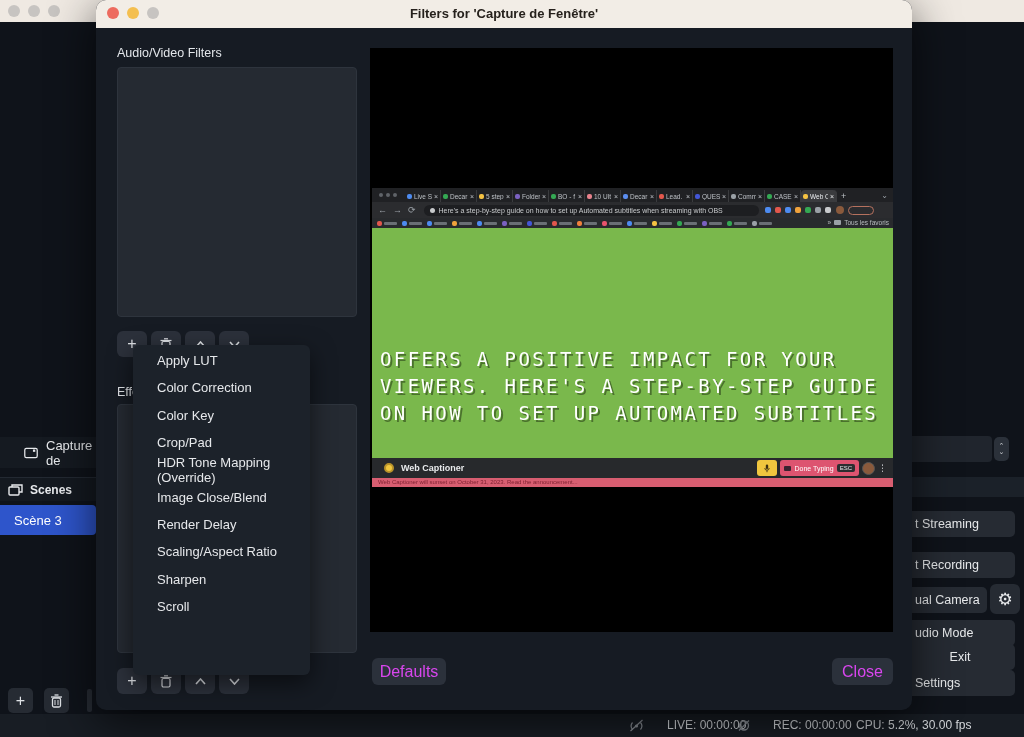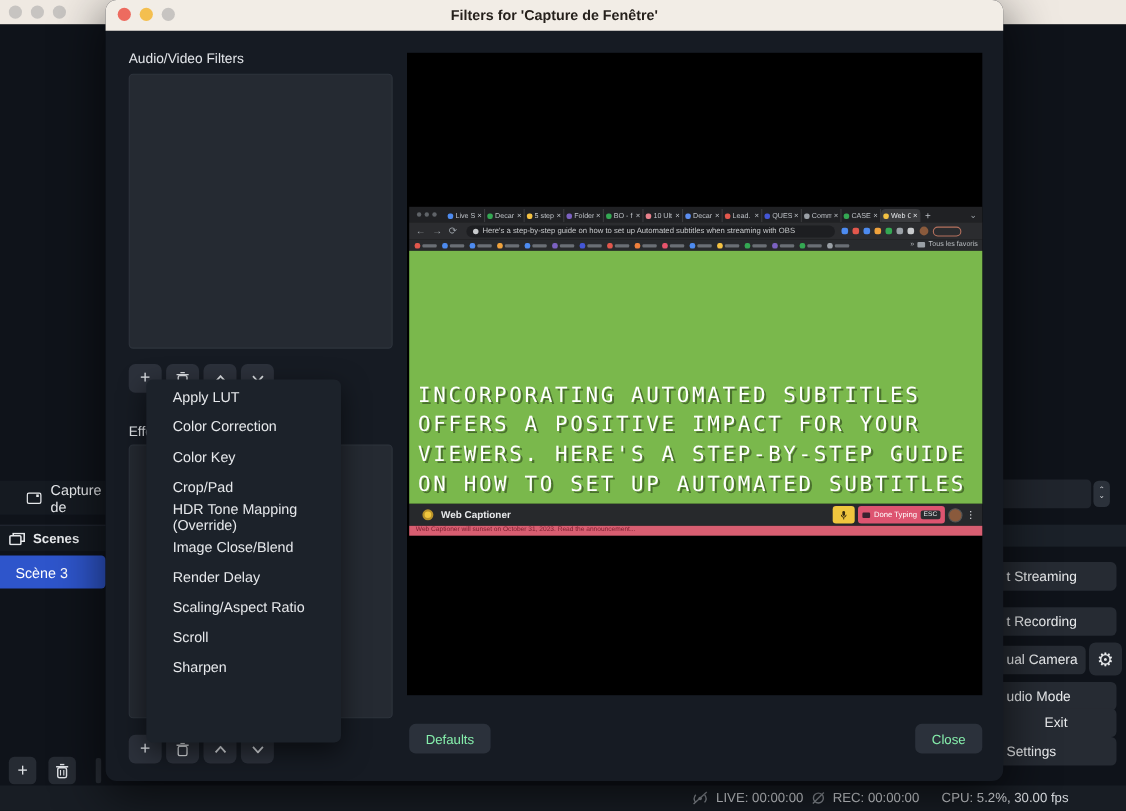--- a/index.html
+++ b/index.html
@@ -7,21 +7,21 @@
   body { font-family:"Liberation Sans", sans-serif; background:#0f131a; overflow:hidden; position:relative; }
   .abs { position:absolute; }
 
   
   #mw-titlebar { left:0; top:0; width:1024px; height:22px; background:#efe9e2; }
   .tl-dot { width:12px; height:12px; border-radius:50%; display:inline-block; }
   #mw-lights { left:8px; top:5px; display:flex; gap:8px; }
   #mw-lights .tl-dot { background:#c7c4c1; }
 
   #status-bar { left:0; top:714px; width:1024px; height:23px; background:#181d24; color:#d4d7db; font-size:12px; }
-  .status-item { top:4px; display:flex; align-items:center; gap:6px; }
+  .status-item { top:4px; display:flex; align-items:center; gap:22px; }
 
   
   #source-row { left:0; top:437px; width:96px; height:31px; background:#151a21; display:flex; align-items:center; color:#e7e9ec; font-size:13px; gap:8px; padding-left:24px; }
   #scenes-header { left:0; top:477px; width:96px; height:24px; background:#141920; display:flex; align-items:center; gap:7px; padding-left:8px; color:#e7e9ec; font-size:12px; font-weight:bold; border-top:1px solid #232932; }
   #scene-row { left:0; top:505px; width:96px; height:30px; background:#2e55cb; color:#ffffff; font-size:13px; display:flex; align-items:center; padding-left:14px; border-radius:0 4px 4px 0; }
   .sq-btn { width:25px; height:25px; background:#262b33; border-radius:5px; display:flex; align-items:center; justify-content:center; color:#dfe2e6; }
   #scene-add { left:8px; top:688px; } #scene-del { left:44px; top:688px; }
   #left-divider { left:87px; top:689px; width:5px; height:23px; background:#272c34; border-radius:2px; }
 
   
@@ -92,21 +92,21 @@
   #mic-btn { width:20px; height:16px; background:#f0c63e; border-radius:3px; display:flex; align-items:center; justify-content:center; }
   #done-btn { height:16px; background:#dd5470; border-radius:3px; display:flex; align-items:center; gap:3px; padding:0 4px; }
   #kbd-ic { width:7px; height:5px; background:#3a2230; border-radius:1px; }
   #done-label { color:#ffffff; font-size:7px; white-space:nowrap; }
   #esc-badge { background:#2b2d30; color:#e6e8eb; font-size:6px; border-radius:2px; padding:1px 3px; }
   #wc-avatar { width:13px; height:13px; border-radius:50%; background:#8a5a3c; border:1px solid #555; }
   #wc-kebab { color:#e6e8eb; font-size:9px; }
 
   #wc-banner { left:0; top:290px; width:521px; height:9px; background:#d85e71; color:#7c1f2f; font-size:6px; line-height:9px; padding-left:6px; white-space:nowrap; overflow:hidden; }
 
-  .dlg-btn { height:27px; background:#2b313b; border-radius:6px; color:#86efac; font-size:12px; display:flex; align-items:center; justify-content:center;text-align:center; }
+  .dlg-btn { height:27px; background:#2b313b; border-radius:6px; color:#d946ef; font-size:16px; display:flex; align-items:center; justify-content:center;text-align:center; }
   #defaults-btn { left:276px; top:658px; width:74px; }
   #close-btn { left:736px; top:658px; width:61px; }
 
   svg { display:block; }
 </style>
 </head>
 <body>
 
 <div id="mw-titlebar" class="abs"></div>
 <div id="mw-lights" class="abs">
@@ -274,23 +274,23 @@
 
       <div class="menu-item">HDR Tone Mapping (Override)</div>
 
       <div class="menu-item">Image Close/Blend</div>
 
 
       <div class="menu-item">Render Delay</div>
 
       <div class="menu-item">Scaling/Aspect Ratio</div>
 
+      <div class="menu-item">Sharpen</div>
+
       <div class="menu-item">Scroll</div>
-
-      <div class="menu-item">Sharpen</div>
     </div>
 
   <div id="preview" class="abs">
     <div id="capture" class="abs">
 
       <div id="btabbar" class="abs">
         <div id="bdots">
             <span></span>
             <span></span>
             <span></span>
@@ -481,21 +481,20 @@
         <div id="bm-right">
           <span>»</span>
           <span id="bm-folder"></span>
           <span>Tous les favoris</span>
         </div>
       </div>
 
       <div id="greenscreen" class="abs" style="background:#7ab84c;">
         <div id="caption" class="abs">
 
-        <div class="cap-line">INCORPORATING AUTOMATED SUBTITLES</div>
             <div class="cap-line">OFFERS A POSITIVE IMPACT FOR YOUR</div>
             <div class="cap-line">VIEWERS. HERE'S A STEP-BY-STEP GUIDE</div>
             <div class="cap-line">ON HOW TO SET UP AUTOMATED SUBTITLES</div>
           </div>
       </div>
 
       <div id="wc-bar" class="abs">
         <span id="wc-logo"></span>
         <span id="wc-brand">Web Captioner</span>
         <div id="wc-right">

